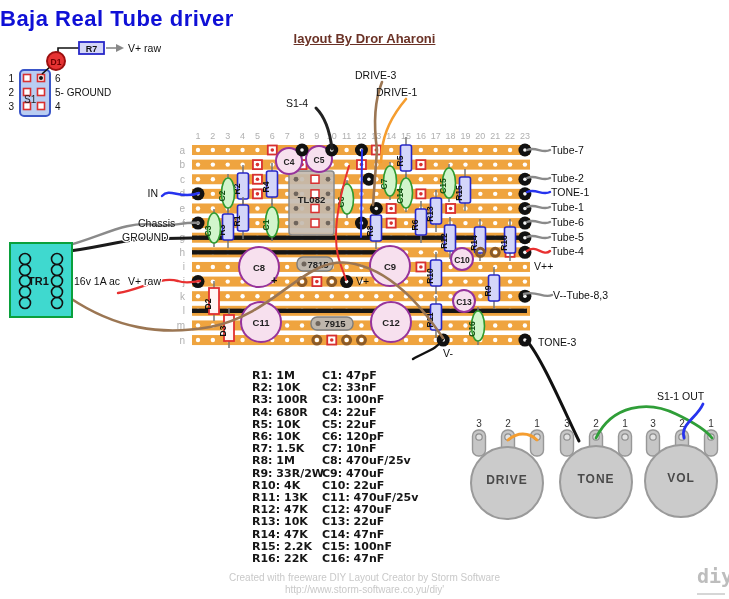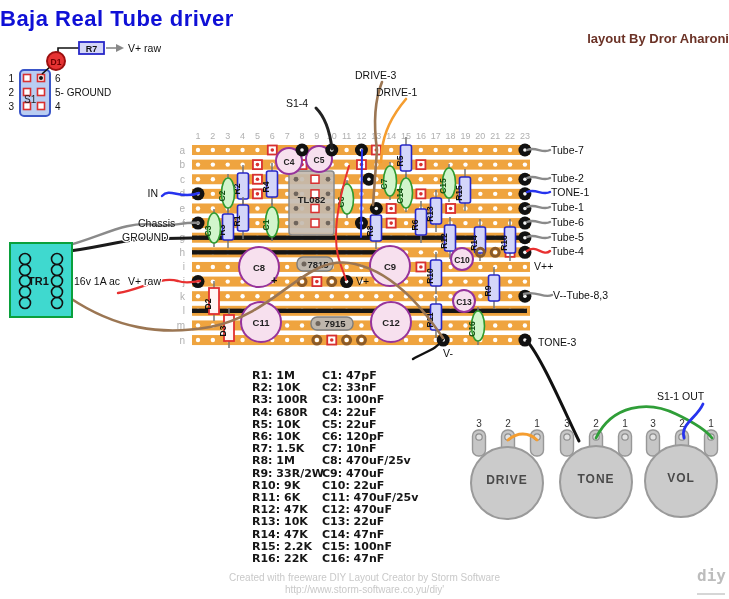--- a/index.html
+++ b/index.html
@@ -1,30 +1,30 @@
 <!DOCTYPE html>
 <html><head>
 <meta charset="utf-8">
 <style>
   html,body{margin:0;padding:0;background:#fff;}
   #stage{position:relative;width:729px;height:599px;background:#fff;overflow:hidden;
          font-family:"Liberation Sans",sans-serif;}
   #diagram{position:absolute;left:0;top:0;}
   .title{position:absolute;left:0;top:6px;width:614px;text-align:left;
          font-size:22px;font-weight:600;color:#0f10d6;letter-spacing:.5px;}
-  .subtitle{position:absolute;left:0;top:31px;width:729px;text-align:right;
-         font-size:13px;font-weight:bold;color:#6b3226;}
+  .subtitle{position:absolute;left:0;top:31px;width:729px;text-align:center;
+         font-size:13px;font-weight:bold;color:#6b3226;text-decoration:underline;}
   .legend-col{position:absolute;top:370px;font-size:11px;font-weight:bold;color:#161616;
          font-family:"DejaVu Sans",sans-serif;line-height:12.2px;white-space:pre;}
   #legend-r{left:252px;} #legend-c{left:322px;} #legend-m{left:399px;}
   .footer-line{position:absolute;left:0;width:729px;text-align:center;color:#c9c9c9;
          font-size:10px;}
   #footer1{top:572px;} #footer2{top:584px;}
   #logo{position:absolute;left:697px;top:563px;width:28px;height:30px;color:#bdbdbd;
-        font-family:"DejaVu Sans Mono",monospace;font-size:16px;font-weight:bold;
+        font-family:"DejaVu Sans Mono",monospace;font-size:20px;font-weight:bold;
         border-bottom:2px solid #d6d6d6;line-height:26px;}
 </style>
 </head>
 <body>
 
 <div id="stage">
   <svg id="diagram" width="729" height="599">
       <rect x="192" y="145" width="338" height="10" fill="#efa43f"></rect>
       <rect x="192" y="159.62" width="338" height="10" fill="#efa43f"></rect>
       <rect x="192" y="174.24" width="338" height="10" fill="#efa43f"></rect>
@@ -703,18 +703,18 @@
       <text x="534" y="270" fill="#111" style="font-family:&quot;Liberation Sans&quot;,sans-serif;font-size:10.5px;">V++</text>
       <text x="553" y="299" fill="#111" style="font-family:&quot;Liberation Sans&quot;,sans-serif;font-size:10.5px;">V--Tube-8,3</text>
       <text x="538" y="346" fill="#111" style="font-family:&quot;Liberation Sans&quot;,sans-serif;font-size:10.5px;">TONE-3</text>
       <text x="356" y="285" fill="#111" style="font-family:&quot;Liberation Sans&quot;,sans-serif;font-size:10.5px;">V+</text>
       <text x="443" y="357" fill="#111" style="font-family:&quot;Liberation Sans&quot;,sans-serif;font-size:10.5px;">V-</text>
       <text x="271" y="284" fill="#111" style="font-family:&quot;Liberation Sans&quot;,sans-serif;font-size:11px;font-weight:bold;">+</text>
       <text x="657" y="400" fill="#111" style="font-family:&quot;Liberation Sans&quot;,sans-serif;font-size:10.5px;">S1-1 OUT</text>
     </svg>
   <div class="title">Baja Real Tube driver</div>
   <div class="subtitle">layout By Dror Aharoni</div>
-  <div id="legend-r" class="legend-col"><div>R1: 1M</div><div>R2: 10K</div><div>R3: 100R</div><div>R4: 680R</div><div>R5: 10K</div><div>R6: 10K</div><div>R7: 1.5K</div><div>R8: 1M</div><div>R9: 33R/2W</div><div>R10: 9K</div><div>R11: 6K</div><div>R12: 47K</div><div>R13: 10K</div><div>R14: 47K</div><div>R15: 2.2K</div><div>R16: 22K</div></div>
+  <div id="legend-r" class="legend-col"><div>R1: 1M</div><div>R2: 10K</div><div>R3: 100R</div><div>R4: 680R</div><div>R5: 10K</div><div>R6: 10K</div><div>R7: 1.5K</div><div>R8: 1M</div><div>R9: 33R/2W</div><div>R10: 4K</div><div>R11: 13K</div><div>R12: 47K</div><div>R13: 10K</div><div>R14: 47K</div><div>R15: 2.2K</div><div>R16: 22K</div></div>
   <div id="legend-c" class="legend-col"><div>C1: 47pF</div><div>C2: 33nF</div><div>C3: 100nF</div><div>C4: 22uF</div><div>C5: 22uF</div><div>C6: 120pF</div><div>C7: 10nF</div><div>C8: 470uF/25v</div><div>C9: 470uF</div><div>C10: 22uF</div><div>C11: 470uF/25v</div><div>C12: 470uF</div><div>C13: 22uF</div><div>C14: 47nF</div><div>C15: 100nF</div><div>C16: 47nF</div></div>
   <div id="footer1" class="footer-line">Created with freeware DIY Layout Creator by Storm Software</div>
   <div id="footer2" class="footer-line">http://www.storm-software.co.yu/diy'</div>
   <div id="logo">diy</div>
 </div>
 
 </body></html>

